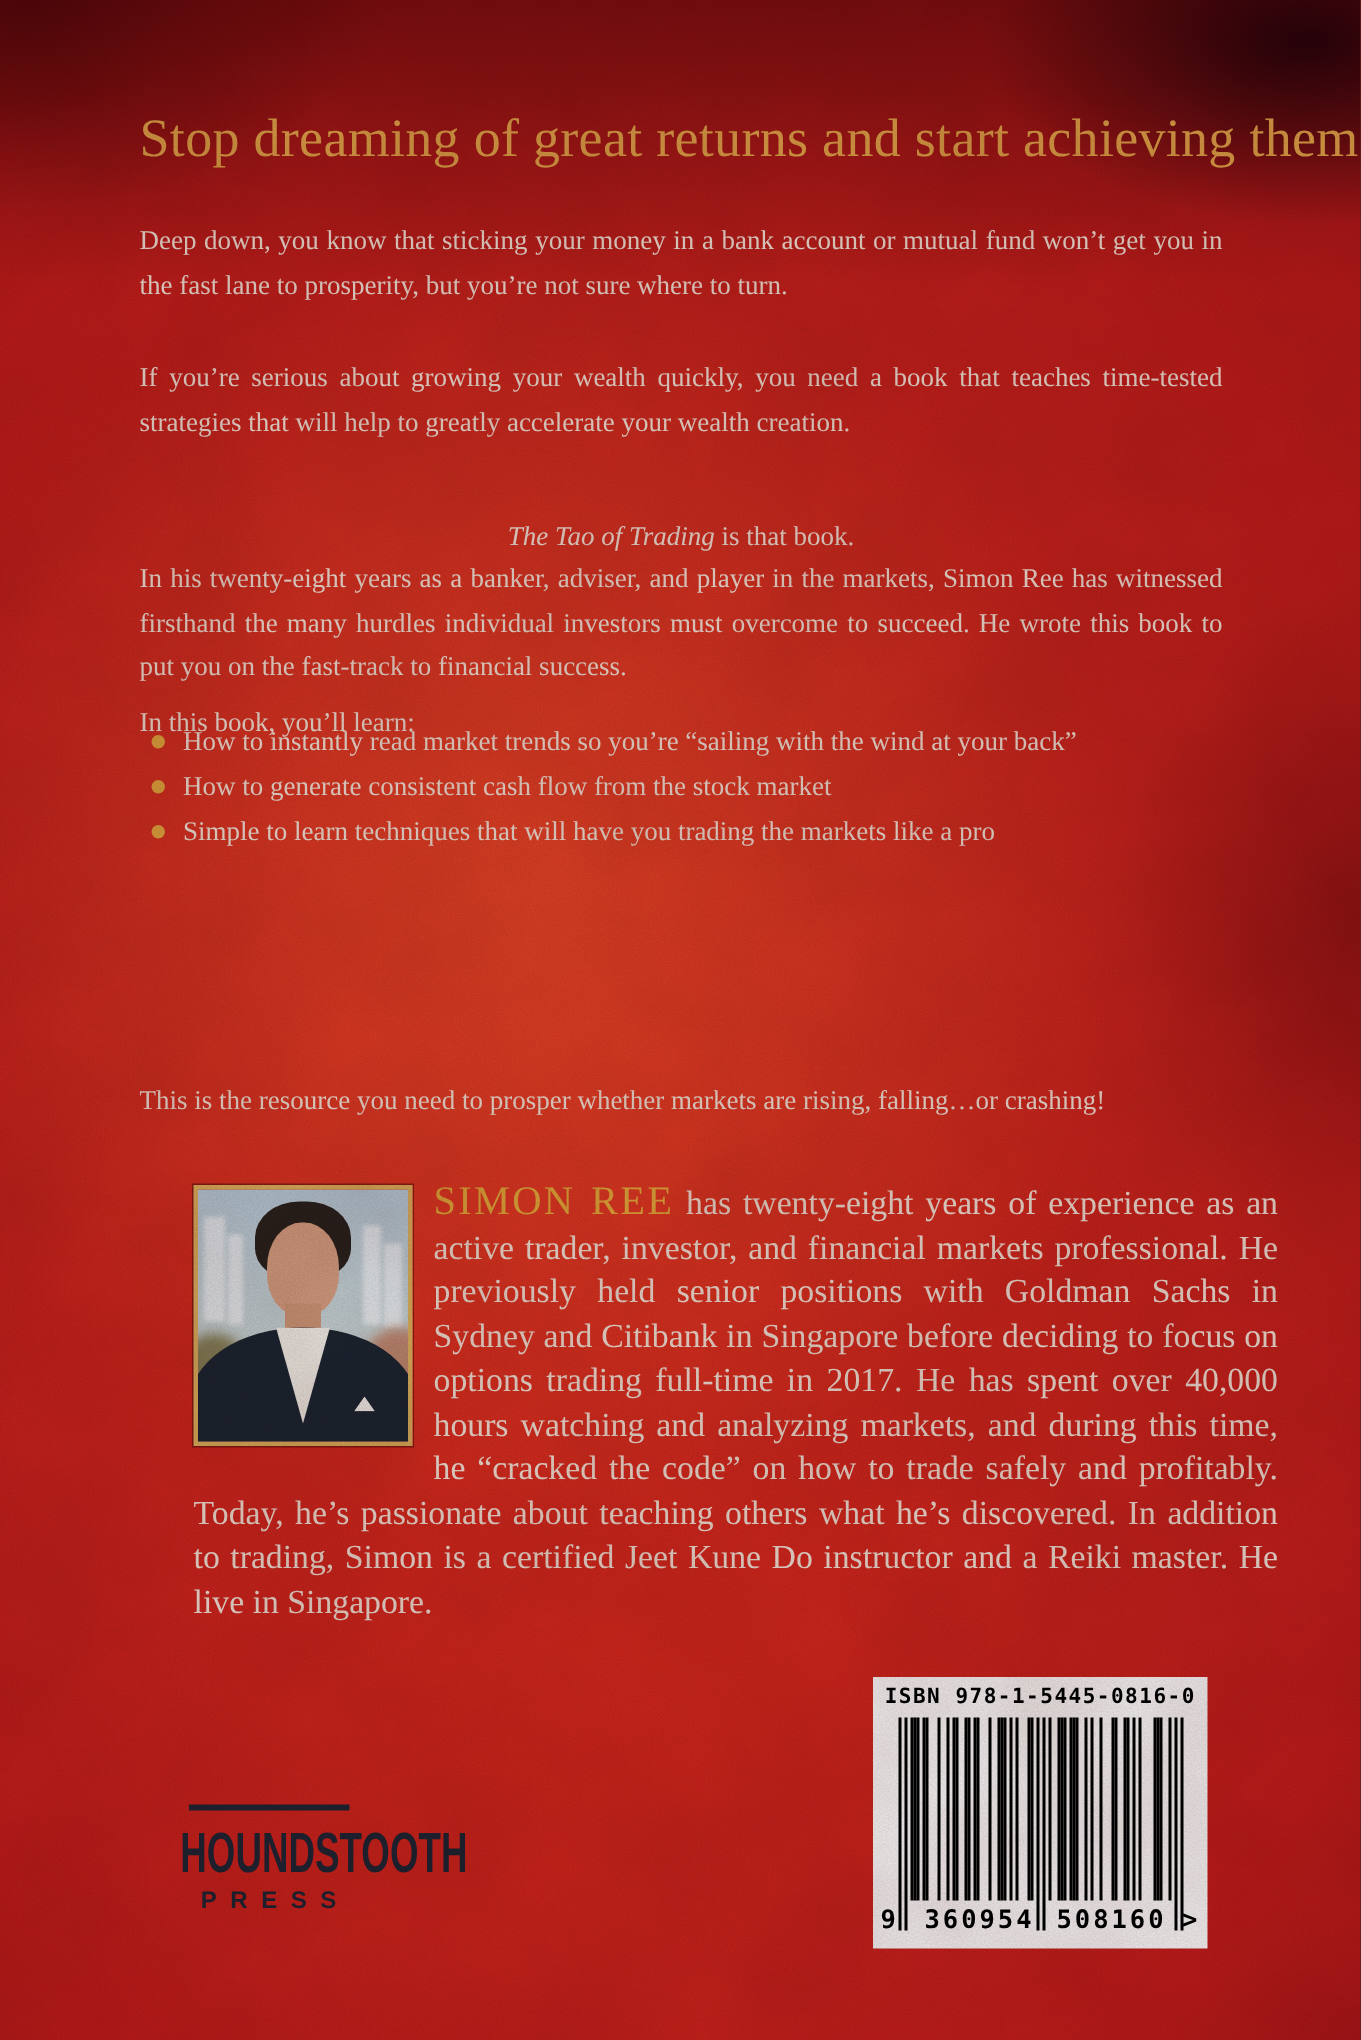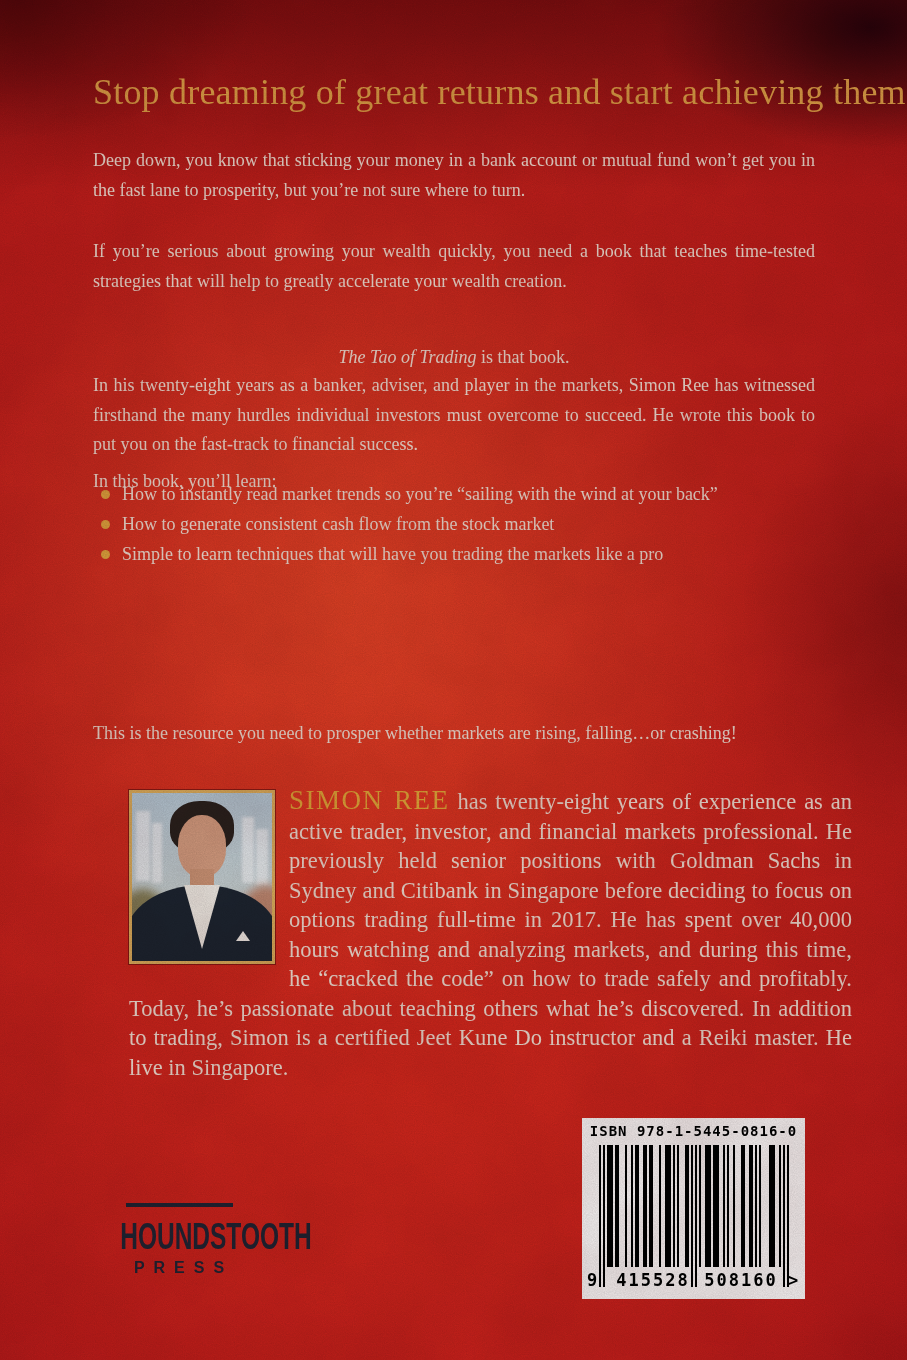--- a/index.html
+++ b/index.html
@@ -168,21 +168,21 @@
         <div class="m" style="left: 160px; width: 2px;"></div>
         <div class="m" style="left: 170px; width: 2px;"></div>
         <div class="m" style="left: 172px; width: 2px;"></div>
         <div class="m" style="left: 174px; width: 2px;"></div>
         <div class="m" style="left: 180px; width: 2px;"></div>
         <div class="m long" style="left: 184px; width: 2px;"></div>
         <div class="m long" style="left: 188px; width: 2px;"></div>
       </div>
     <div class="digits">
       <span class="d-first">9</span>
-      <span class="d-g1">415528</span>
+      <span class="d-g1">360954</span>
       <span class="d-g2">508160</span>
       <span class="d-end">&gt;</span>
     </div>
   </div>
 
   <svg class="noise-layer" width="907" height="1360" style="opacity:.22">
     <filter id="nzf">
         <feTurbulence type="fractalNoise" baseFrequency="0.9" numOctaves="2" seed="7"></feTurbulence>
       <feColorMatrix type="matrix" values="0 0 0 0 0  0 0 0 0 0  0 0 0 0 0  0.55 0.25 0 0 0"></feColorMatrix>
       </filter>

